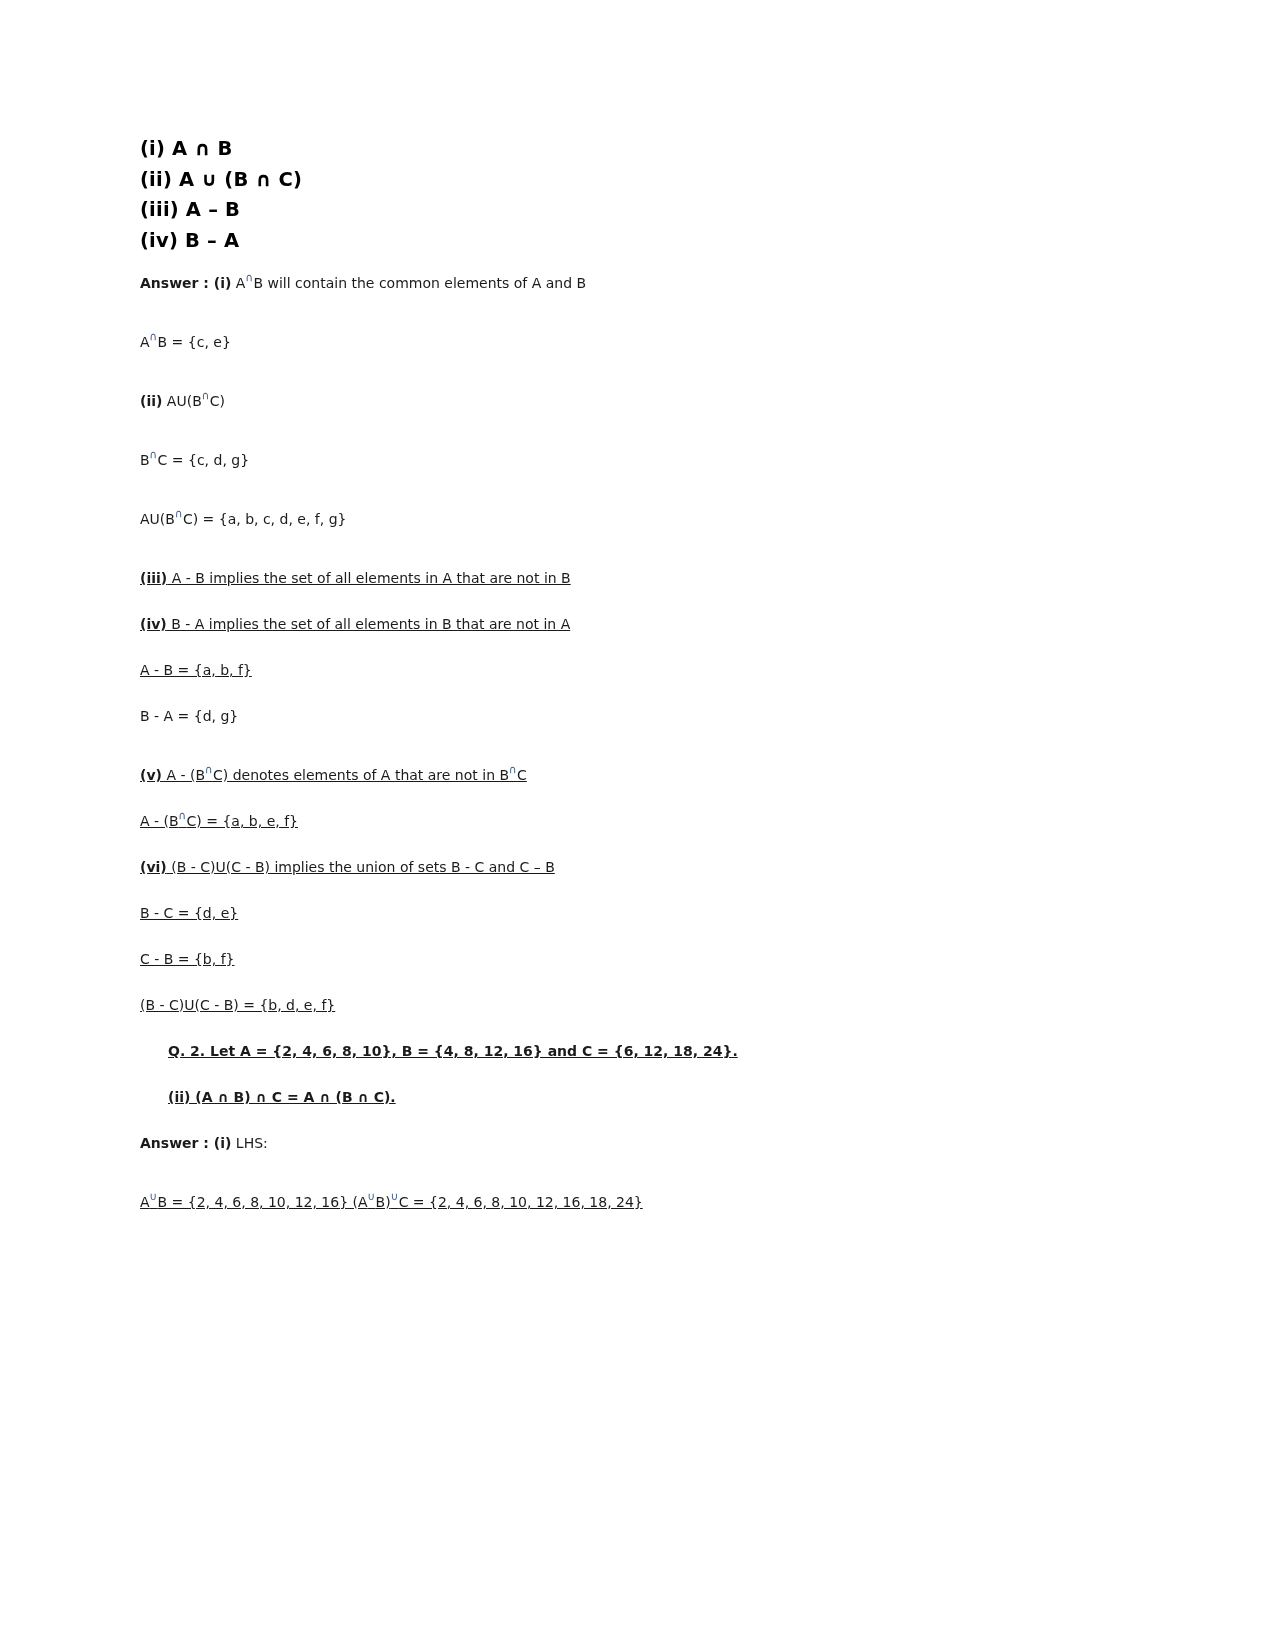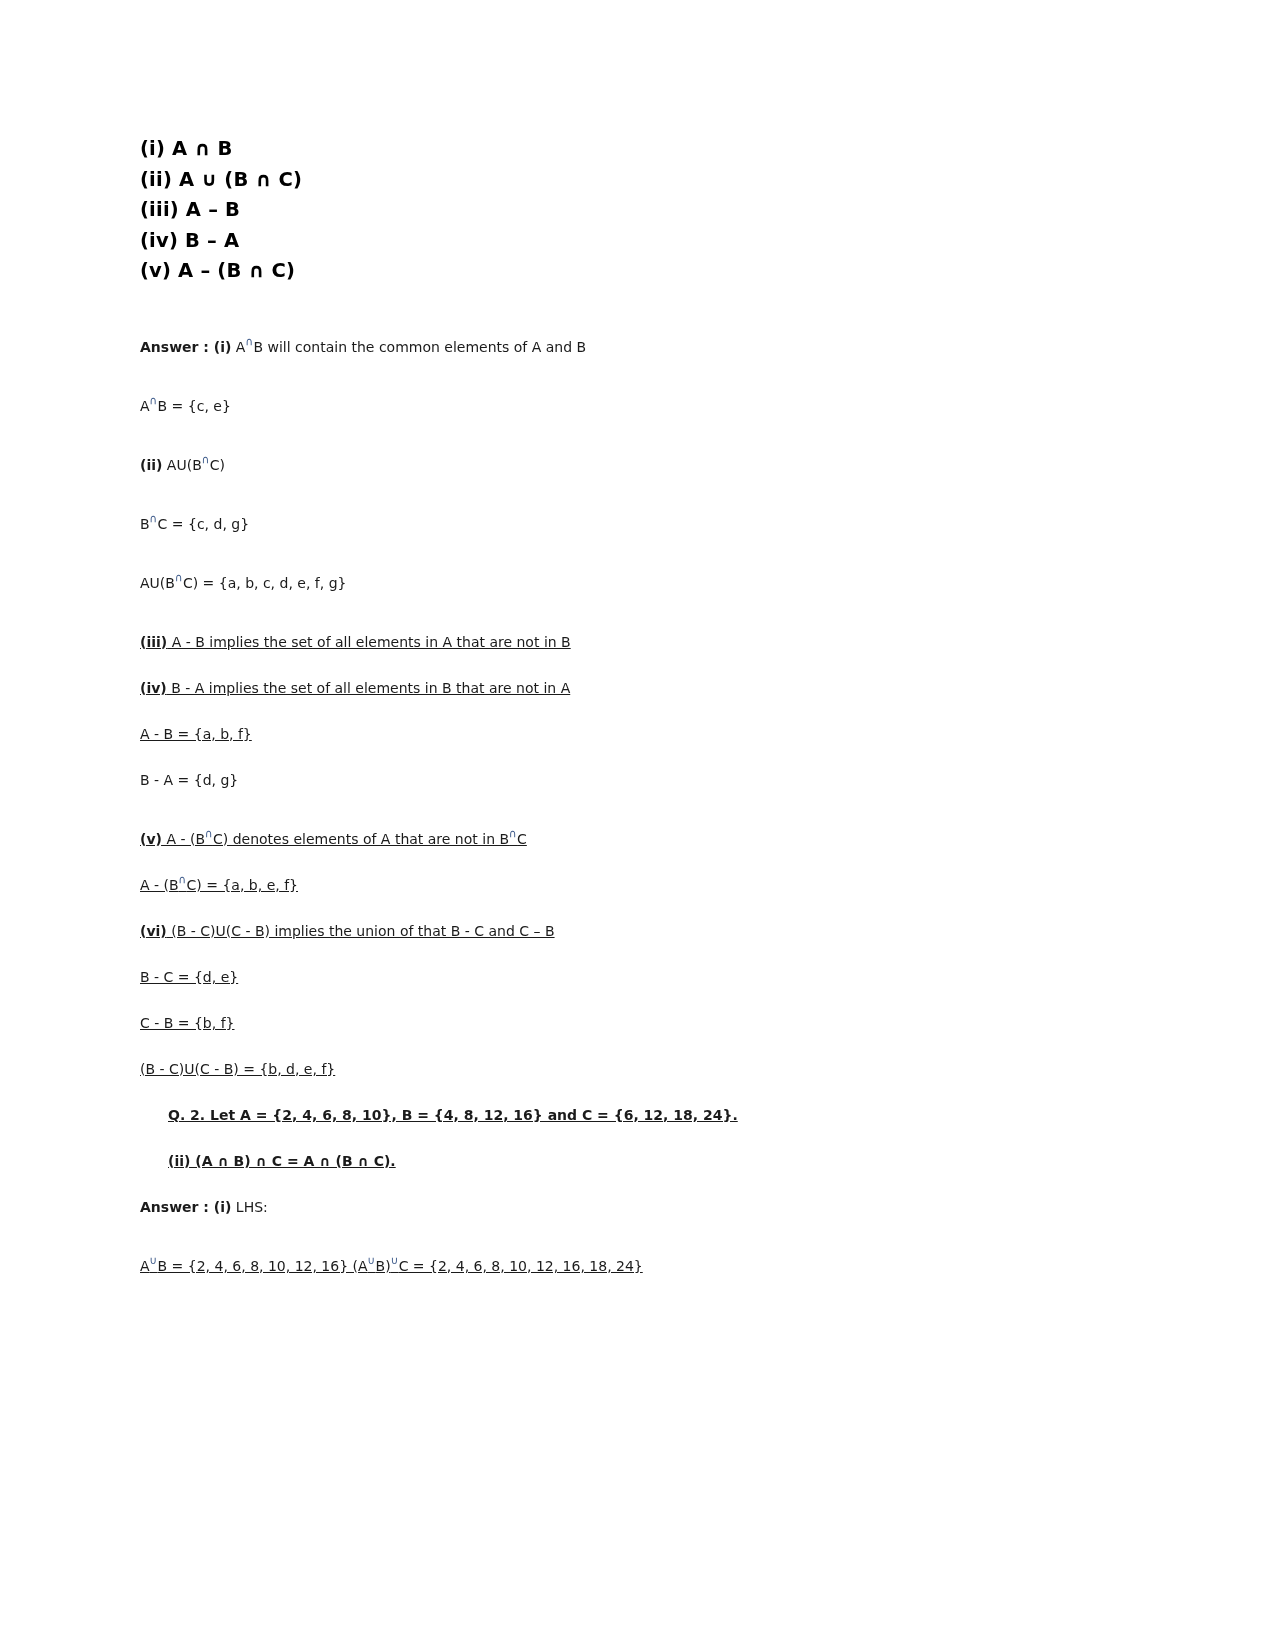--- a/index.html
+++ b/index.html
@@ -24,21 +24,21 @@
   }
   .content {
     position: absolute;
     left: 140px;
     top: 134px;
     width: 1000px;
   }
 
   
   .q-list {
-    margin: 0 0 47px 0;
+    margin: 0 0 14px 0;
   }
   .q-list .q-line {
     font-weight: bold;
     font-size: 19.5px;
     line-height: 30.5px;
     letter-spacing: 0.2px;
     color: #000000;
     white-space: pre;
   }
 
@@ -68,21 +68,20 @@
 <body>
 
 <div class="page">
   <div class="content">
 
     <div class="q-list">
       <div class="q-line">(i) A ∩ B</div>
       <div class="q-line">(ii) A ∪ (B ∩ C)</div>
       <div class="q-line">(iii) A – B</div>
       <div class="q-line">(iv) B – A</div>
-      <div class="q-line">(v) A – (B ∩ C)</div>
     </div>
 
     <div class="para loose"><span class="lead">Answer : (i)</span><span> A</span><span class="op">∩</span><span>B will contain the common elements of A and B</span></div>
 
     <div class="para loose"><span>A</span><span class="op">∩</span><span>B = {c, e}</span></div>
 
     <div class="para loose"><span class="lead">(ii)</span><span> AU(B</span><span class="op">∩</span><span>C)</span></div>
 
     <div class="para loose"><span>B</span><span class="op">∩</span><span>C = {c, d, g}</span></div>
 
@@ -93,21 +92,21 @@
     <div class="para tight"><span class="lead">(iv)</span><span> B - A implies the set of all elements in B that are not in A</span></div>
 
     <div class="para tight">A - B = {a, b, f}</div>
 
     <div class="para loose">B - A = {d, g}</div>
 
     <div class="para tight"><span class="lead">(v)</span><span> A - (B</span><span class="op">∩</span><span>C) denotes elements of A that are not in B</span><span class="op">∩</span><span>C</span></div>
 
     <div class="para tight"><span>A - (B</span><span class="op">∩</span><span>C) = {a, b, e, f}</span></div>
 
-    <div class="para tight"><span class="lead">(vi)</span><span> (B - C)U(C - B) implies the union of that B - C and C – B</span></div>
+    <div class="para tight"><span class="lead">(vi)</span><span> (B - C)U(C - B) implies the union of sets B - C and C – B</span></div>
 
     <div class="para tight">B - C = {d, e}</div>
 
     <div class="para tight">C - B = {b, f}</div>
 
     <div class="para tight">(B - C)U(C - B) = {b, d, e, f}</div>
 
     <div class="para tight bold">Q. 2. Let A = {2, 4, 6, 8, 10}, B = {4, 8, 12, 16} and C = {6, 12, 18, 24}.</div>
     <div class="para tight bold">(ii) (A ∩ B) ∩ C = A ∩ (B ∩ C).</div>
 

